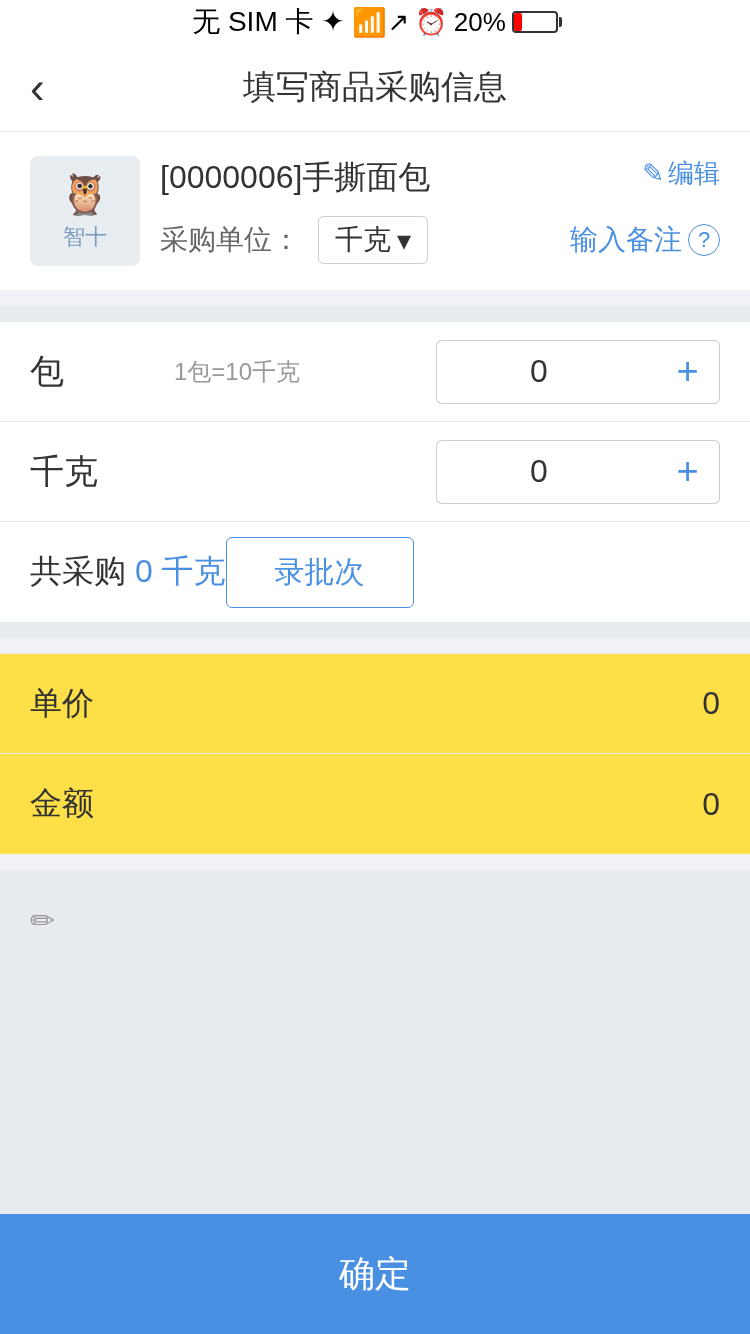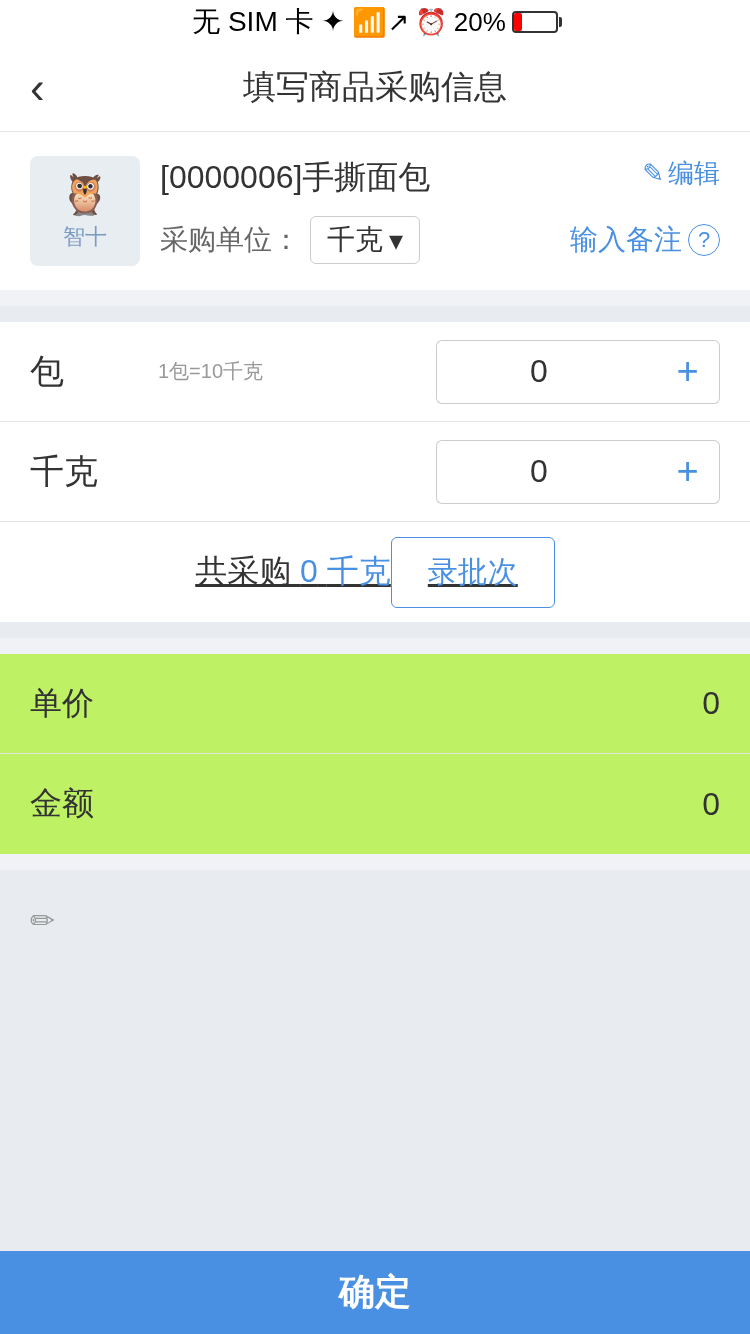--- a/index.html
+++ b/index.html
@@ -79,21 +79,21 @@
       flex-shrink: 0;
       color: #7a9bc0;
     }
     .owl-icon { font-size: 40px; }
     .owl-label { font-size: 22px; color: #7a9bc0; margin-top: 4px; }
     .product-info { flex: 1; }
     .product-header { display: flex; justify-content: space-between; align-items: flex-start; text-align: center; }
     .product-name { font-size: 32px; color: #333; font-weight: 500; }
     .edit-btn { font-size: 26px; color: #4a90e2; display: flex; align-items: center; gap: 4px; flex-shrink: 0; }
     .product-meta { margin-top: 16px; display: flex; justify-content: space-between; align-items: center; }
-    .purchase-unit { display: flex; align-items: center; gap: 10px; font-size: 28px; color: #666; }
+    .purchase-unit { display: flex; align-items: center; gap: 18px; font-size: 28px; color: #666; }
     .unit-select {
       border: 1px solid #ccc;
       border-radius: 6px;
       padding: 4px 16px;
       font-size: 28px;
       color: #333;
       background: #fff;
       display: flex; align-items: center; gap: 6px;
     }
     .price-ref { font-size: 28px; color: #4a90e2; display: flex; align-items: center; gap: 6px; }
@@ -105,21 +105,21 @@
     
     .quantity-section { background: #fff; }
     .quantity-row {
       display: flex;
       align-items: center;
       padding: 0 30px;
       height: 100px;
       border-bottom: 1px solid #e5e5e5;
     }
     .quantity-label { font-size: 34px; color: #333; min-width: 120px; }
-    .quantity-sublabel { font-size: 20px; color: #999; margin-left: 8px; }
+    .quantity-sublabel { font-size: 24px; color: #999; margin-left: 24px; }
     .quantity-input-wrap {
       flex: 1;
       display: flex;
       align-items: center;
       justify-content: flex-end;
       gap: 0;
     }
     .qty-input {
       width: 220px;
       height: 64px;
@@ -145,39 +145,38 @@
       align-items: center;
       justify-content: center;
       cursor: pointer;
     }
 
     
     .summary-row {
       background: #fff;
       display: flex;
       align-items: center;
-      justify-content: center;
+      justify-content: flex-start;
       padding: 0 30px;
       height: 100px;
-      text-decoration: underline;
     }
     .summary-text { font-size: 32px; color: #333; }
     .summary-text span { color: #4a90e2; }
     .record-btn {
       border: 1.5px solid #4a90e2;
       color: #4a90e2;
       background: #fff;
       border-radius: 6px;
-      padding: 14px 36px;
+      padding: 14px 48px;
       font-size: 30px;
       cursor: pointer;
     }
 
     
-    .price-section { background: #bef264; margin-top: 16px; }
+    .price-section { background: #fde047; margin-top: 16px; }
     .price-row {
       display: flex;
       align-items: center;
       justify-content: space-between;
       padding: 0 30px;
       height: 100px;
       border-bottom: 1px solid #e5e5e5;
     }
     .price-row:last-child { border-bottom: none; }
     .price-label { font-size: 32px; color: #333; }
@@ -198,30 +197,29 @@
 
     
     .bottom-area { height: 300px; background: #e8ecf0; }
 
     
     .confirm-btn {
       position: fixed;
       bottom: 0;
       left: 0;
       width: 750px;
-      height: 83px;
+      height: 120px;
       background: #4a90e2;
       color: #fff;
       font-size: 36px;
       border: none;
       cursor: pointer;
       display: flex;
       align-items: center;
       justify-content: center;
-      font-weight: bold;
     }
   </style>
 </head>
 <body>
 
 <div class="status-bar">
   <div class="status-left">
     <span>无 SIM 卡 ✦</span>
     <span>📶</span>
   </div>

